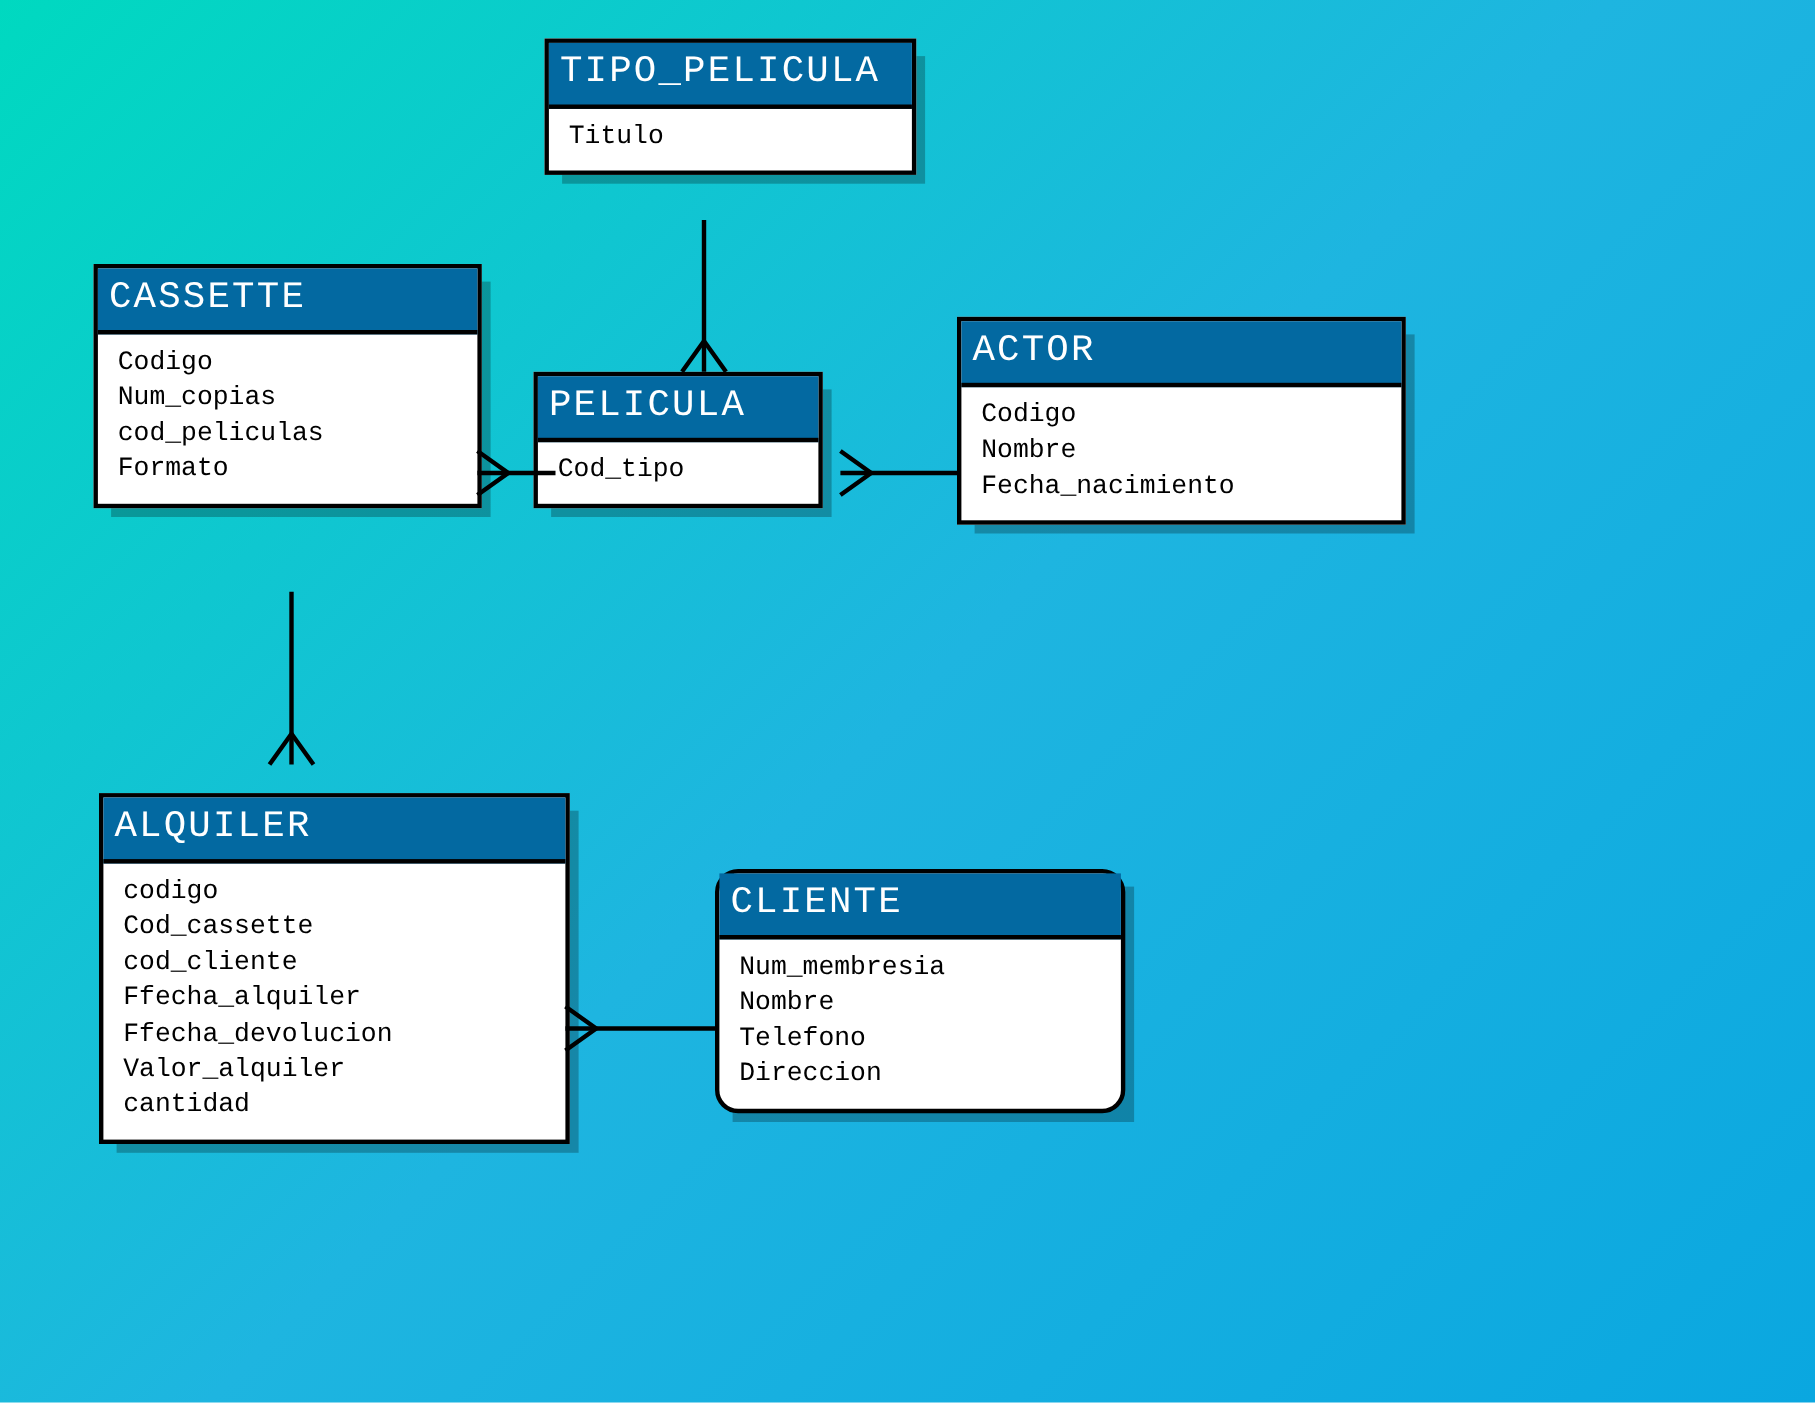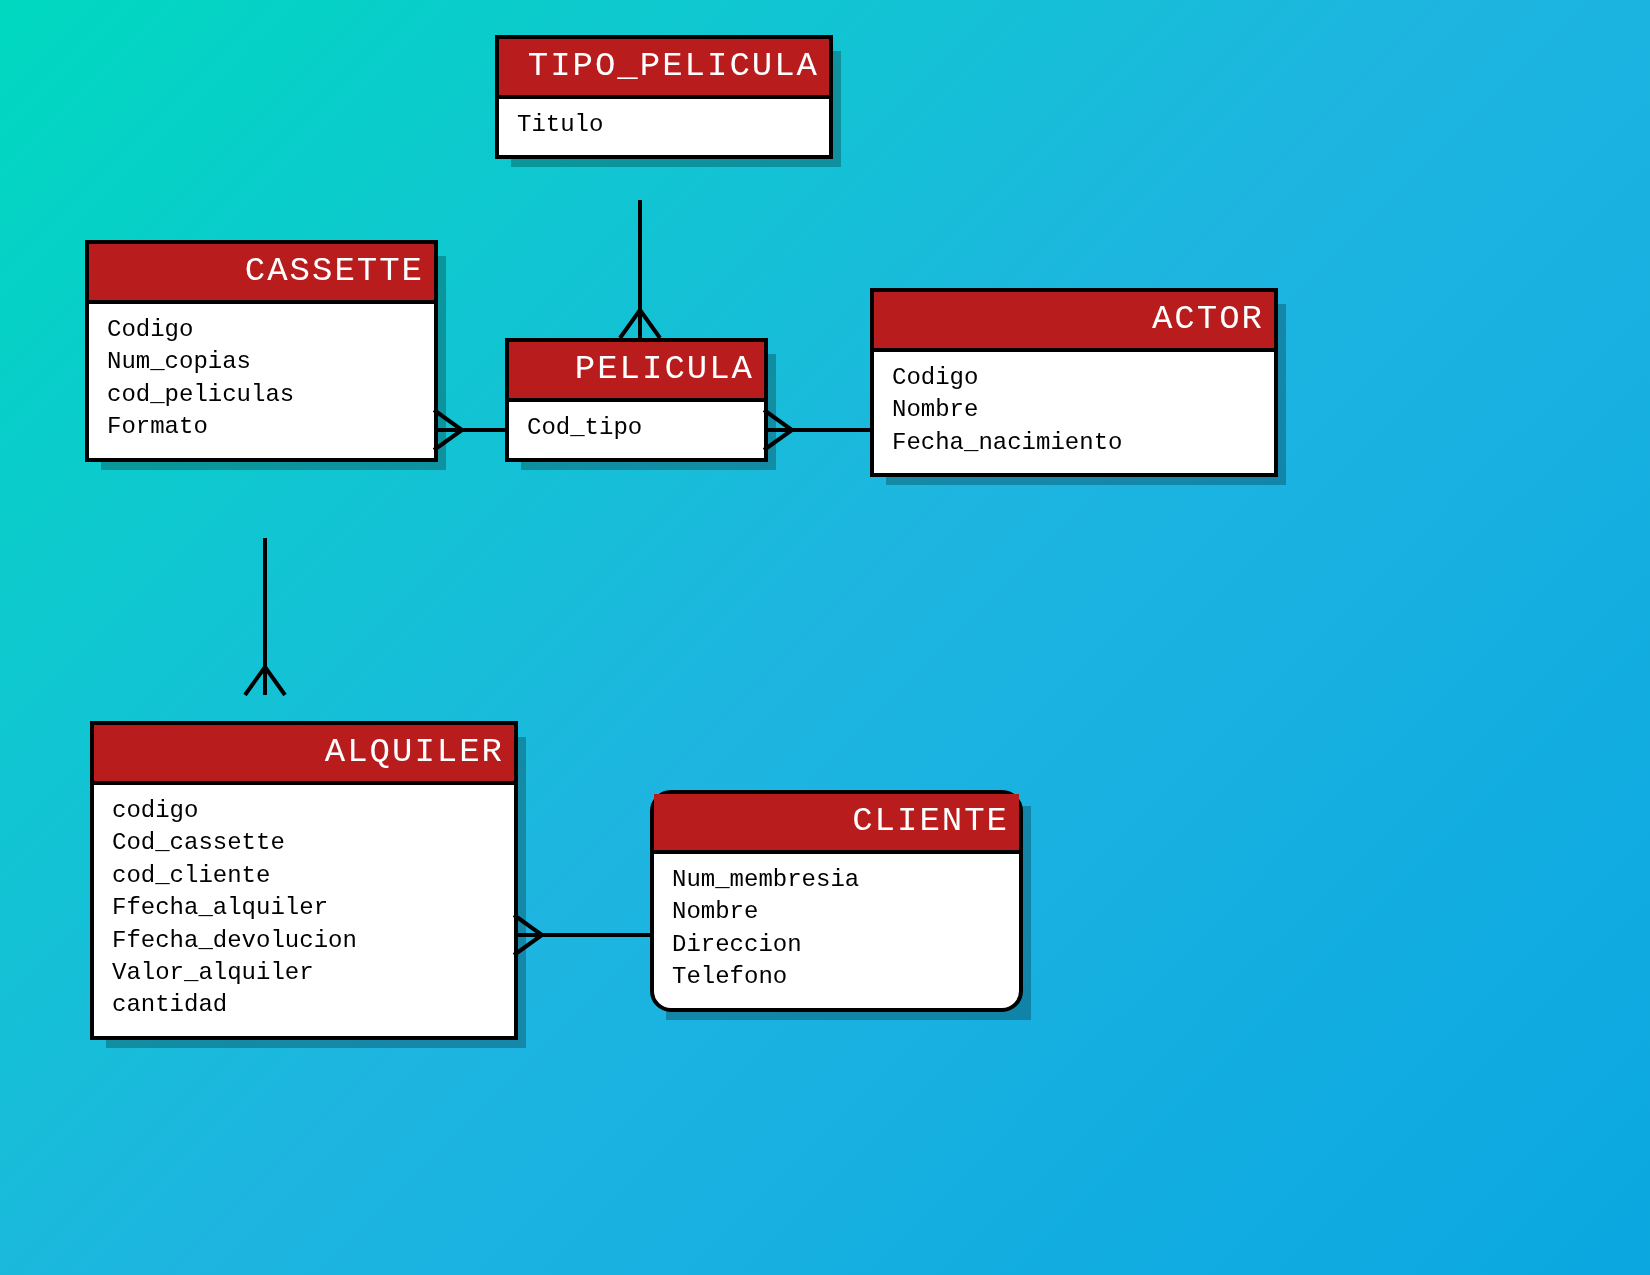--- a/index.html
+++ b/index.html
@@ -23,23 +23,23 @@
     content: "";
     position: absolute;
     top: 12px;
     left: 12px;
     right: -12px;
     bottom: -12px;
     background: rgba(0,0,0,0.25);
     z-index: -1;
   }
   .entity .header {
-    background: #b91c1c;
+    background: #0369a1;
     color: #fff;
-    text-align: right;
+    text-align: left;
     font-size: 34px;
     letter-spacing: 2px;
     padding: 8px 10px 10px;
     border-bottom: 4px solid #000;
     white-space: nowrap;
   }
   .entity .body {
     padding: 10px 18px 14px;
     font-size: 24px;
     line-height: 1.35;
@@ -70,21 +70,21 @@
 <div class="entity" style="left:85px; top:240px; width:345px;">
   <div class="header">CASSETTE</div>
   <div class="body">
     <div>Codigo</div>
     <div>Num_copias</div>
     <div>cod_peliculas</div>
     <div>Formato</div>
   </div>
 </div>
 
-<div class="entity" style="left:505px; top:338px; width:255px;">
+<div class="entity" style="left:485px; top:338px; width:255px;">
   <div class="header">PELICULA</div>
   <div class="body">
     <div>Cod_tipo</div>
   </div>
 </div>
 
 <div class="entity" style="left:870px; top:288px; width:400px;">
   <div class="header">ACTOR</div>
   <div class="body">
     <div>Codigo</div>
@@ -104,22 +104,22 @@
     <div>Valor_alquiler</div>
     <div>cantidad</div>
   </div>
 </div>
 
 <div class="entity" style="left:650px; top:790px; width:365px;border-radius:21px;">
   <div class="header">CLIENTE</div>
   <div class="body">
     <div>Num_membresia</div>
     <div>Nombre</div>
+    <div>Telefono</div>
     <div>Direccion</div>
-    <div>Telefono</div>
   </div>
 </div>
 
 <svg class="connector" style="left:0;top:0;width:1650px;height:1275px;">
   <path d="M 640 200 L 640 338"></path>
   <path d="M 620 338 L 640 310 L 660 338"></path>
 </svg>
 
 <svg class="connector" style="left:0;top:0;width:1650px;height:1275px;">
   <path d="M 434 430 L 505 430"></path>

